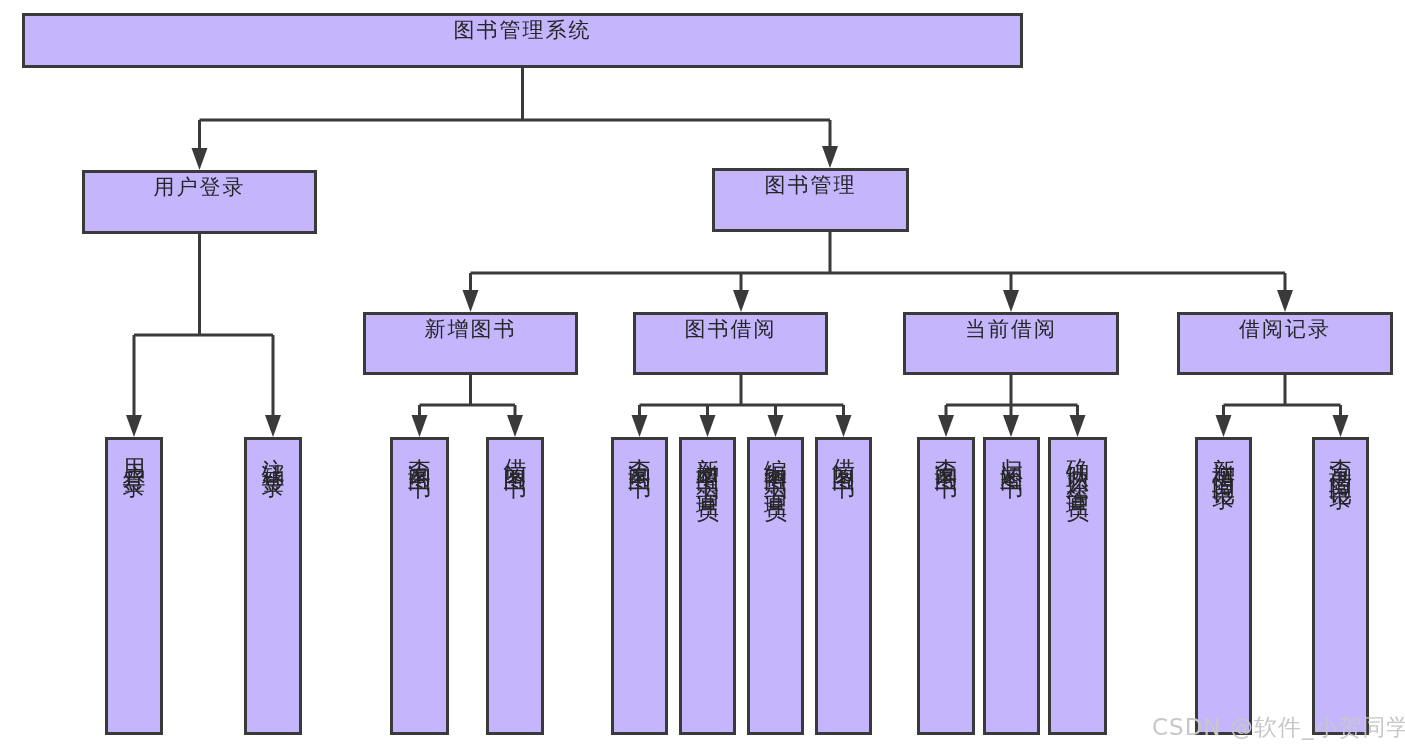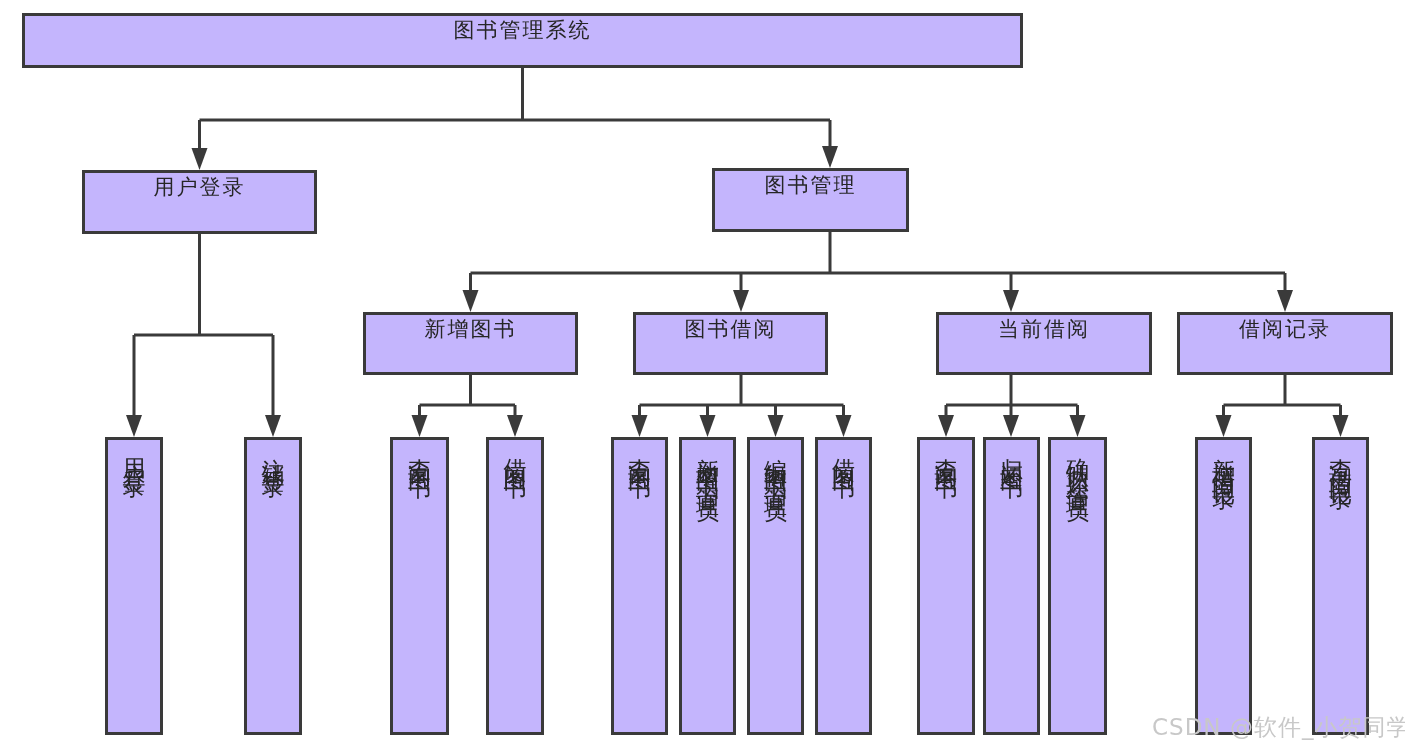--- a/index.html
+++ b/index.html
@@ -104,21 +104,21 @@
   <div class="box" style="left:712px;top:168px;width:197px;height:64px;">
     <span class="h-label">图书管理</span>
   </div>
 
   <div class="box" style="left:363px;top:312px;width:215px;height:63px;">
     <span class="h-label">新增图书</span>
   </div>
   <div class="box" style="left:633px;top:312px;width:195px;height:63px;">
     <span class="h-label">图书借阅</span>
   </div>
-  <div class="box" style="left:903px;top:312px;width:216px;height:63px;margin-left:33px;">
+  <div class="box" style="left:903px;top:312px;width:216px;height:63px;">
     <span class="h-label">当前借阅</span>
   </div>
   <div class="box" style="left:1177px;top:312px;width:216px;height:63px;">
     <span class="h-label">借阅记录</span>
   </div>
 
   <div class="box" style="left:105px;top:437px;width:58px;height:298px;">
     <span class="v-label">用户登录</span>
   </div>
   <div class="box" style="left:244px;top:437px;width:58px;height:298px;">

